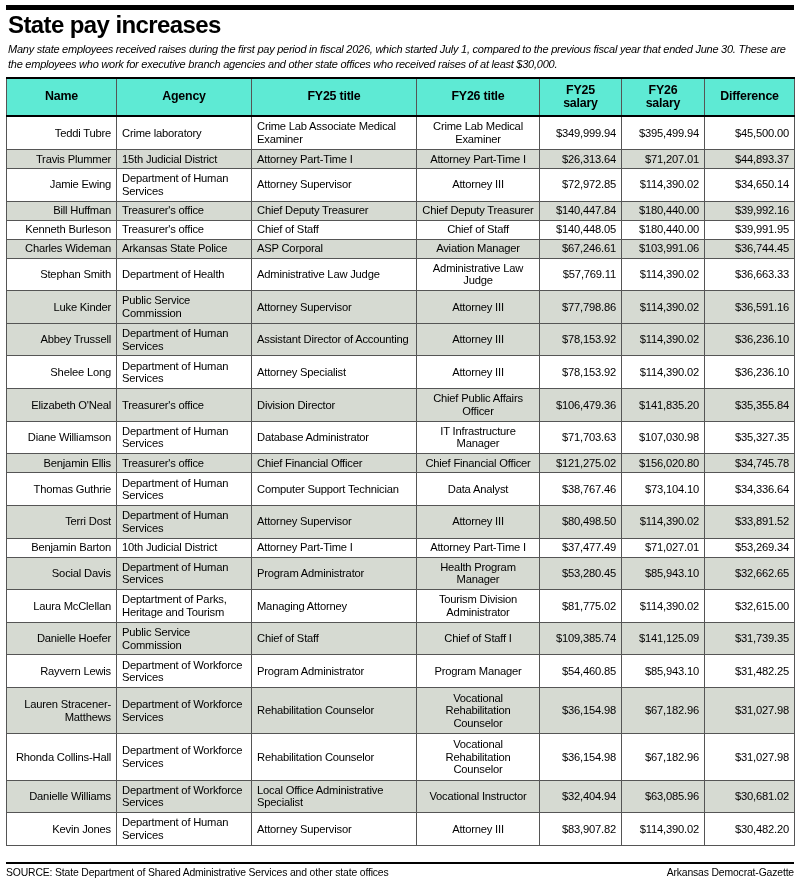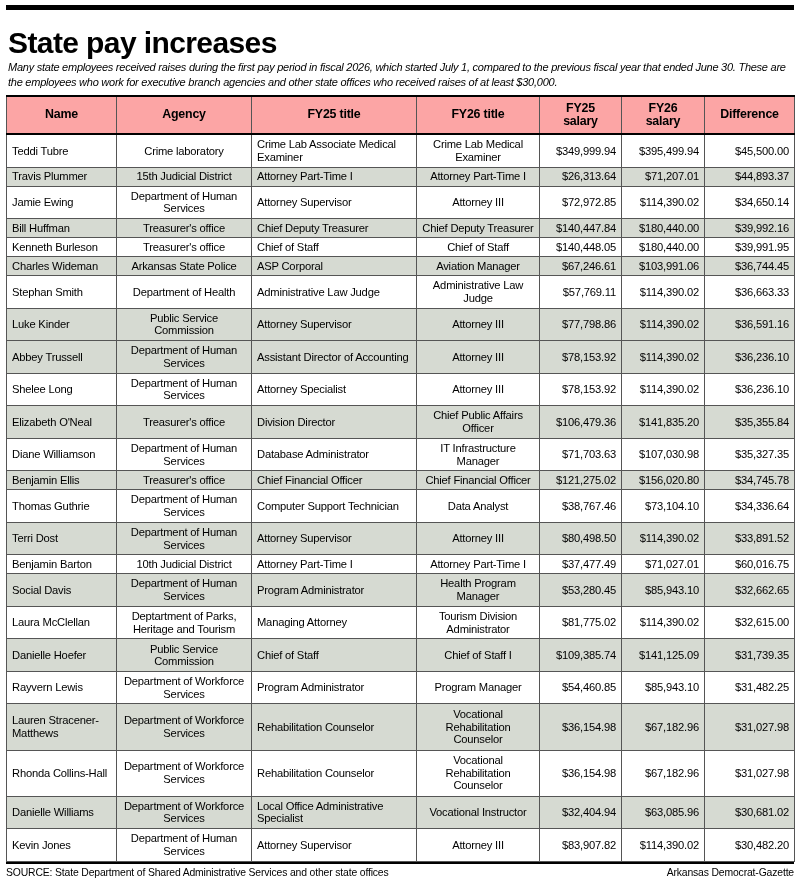--- a/index.html
+++ b/index.html
@@ -26,24 +26,24 @@
   }
   .top-rule {
     height: 5px;
     background: #000000;
     margin-top: 5px;
     flex: 0 0 auto;
   }
   .headline {
     font-family: "Liberation Sans", sans-serif;
     font-weight: bold;
-    font-size: 30px;
+    font-size: 24px;
     line-height: 30px;
     letter-spacing: -0.6px;
-    margin: 18px 0 2px 2px;
+    margin: 0 0 2px 2px;
     flex: 0 0 auto;
     white-space: nowrap;
   }
   .deck {
     font-family: "Liberation Sans", sans-serif;
     font-style: italic;
     font-size: 11px;
     line-height: 14.6px;
     margin: 0 0 6px 2px;
     letter-spacing: -0.25px;
@@ -67,46 +67,46 @@
     overflow: hidden;
   }
   table.data thead th {
     border-top: 2px solid #000000;
     border-bottom: 2px solid #000000;
     font-weight: bold;
     font-size: 12.4px;
     line-height: 13.4px;
     text-align: center;
     height: 38px;
-    background: #fca5a5;
+    background: #5eead4;
   }
   table.data tbody tr.shaded td {
     background: #d6dad2;
   }
   table.data tbody tr td {
     background: #ffffff;
   }
-  td.c-name   { text-align: left; }
-  td.c-agency { text-align: center; }
+  td.c-name   { text-align: right; }
+  td.c-agency { text-align: left; }
   td.c-t25    { text-align: left; }
   td.c-t26    { text-align: center; }
   td.c-s25, td.c-s26, td.c-diff { text-align: right; white-space: nowrap; }
 
   col.w-name   { width: 110px; }
   col.w-agency { width: 135px; }
   col.w-t25    { width: 165px; }
   col.w-t26    { width: 123px; }
   col.w-s25    { width: 82px; }
   col.w-s26    { width: 83px; }
   col.w-diff   { width: 90px; }
 
   .footer {
     flex: 0 0 auto;
     border-top: 2px solid #000000;
-    margin-top: 0;
+    margin-top: 16px;
     padding-top: 3px;
     display: flex;
     justify-content: space-between;
     align-items: baseline;
     font-size: 10.4px;
     letter-spacing: -0.15px;
     padding-bottom: 2px;
     gap: 48px;
   }
   .footer .source { text-align: left; }
@@ -286,21 +286,21 @@
           <td class="c-s26">$114,390.02</td>
           <td class="c-diff">$33,891.52</td>
         </tr>
         <tr>
           <td class="c-name">Benjamin Barton</td>
           <td class="c-agency">10th Judicial District</td>
           <td class="c-t25">Attorney Part-Time I</td>
           <td class="c-t26">Attorney Part-Time I</td>
           <td class="c-s25">$37,477.49</td>
           <td class="c-s26">$71,027.01</td>
-          <td class="c-diff">$60,016.75</td>
+          <td class="c-diff">$53,269.34</td>
         </tr>
         <tr class="shaded">
           <td class="c-name">Social Davis</td>
           <td class="c-agency">Department of Human Services</td>
           <td class="c-t25">Program Administrator</td>
           <td class="c-t26">Health Program Manager</td>
           <td class="c-s25">$53,280.45</td>
           <td class="c-s26">$85,943.10</td>
           <td class="c-diff">$32,662.65</td>
         </tr>

